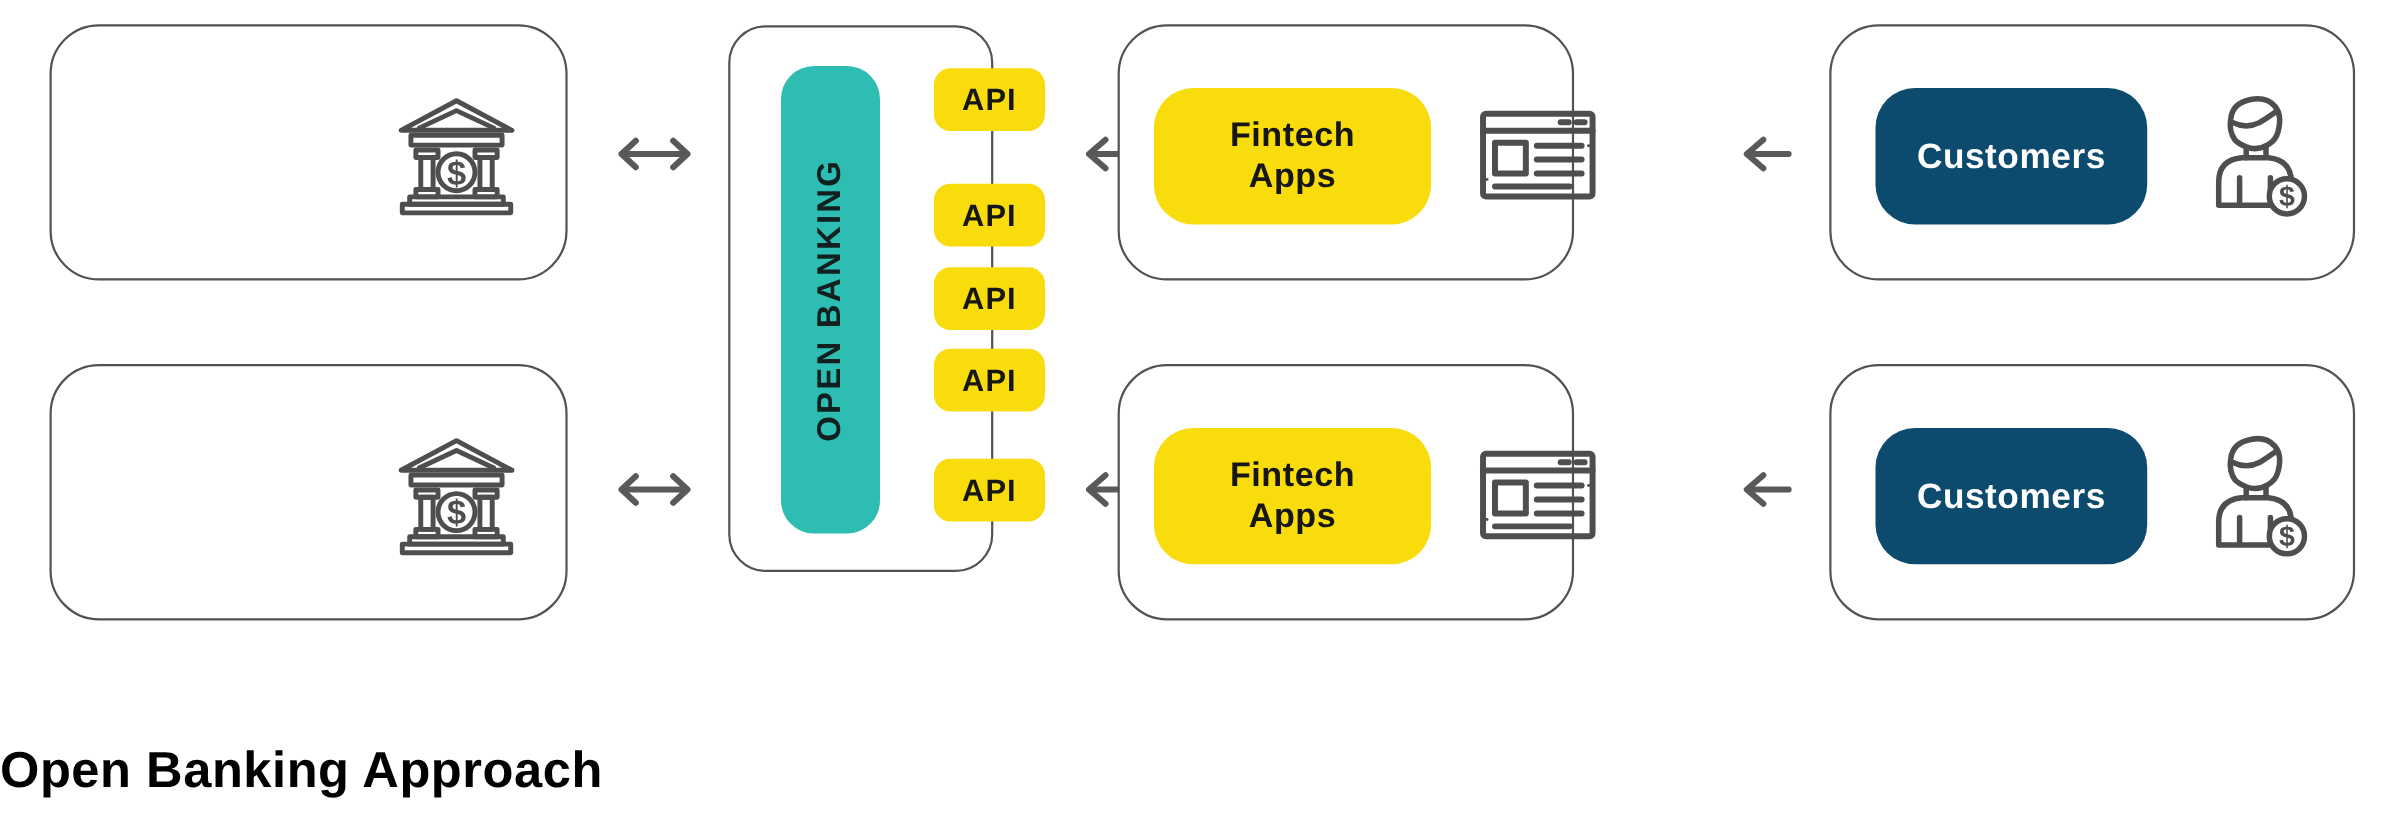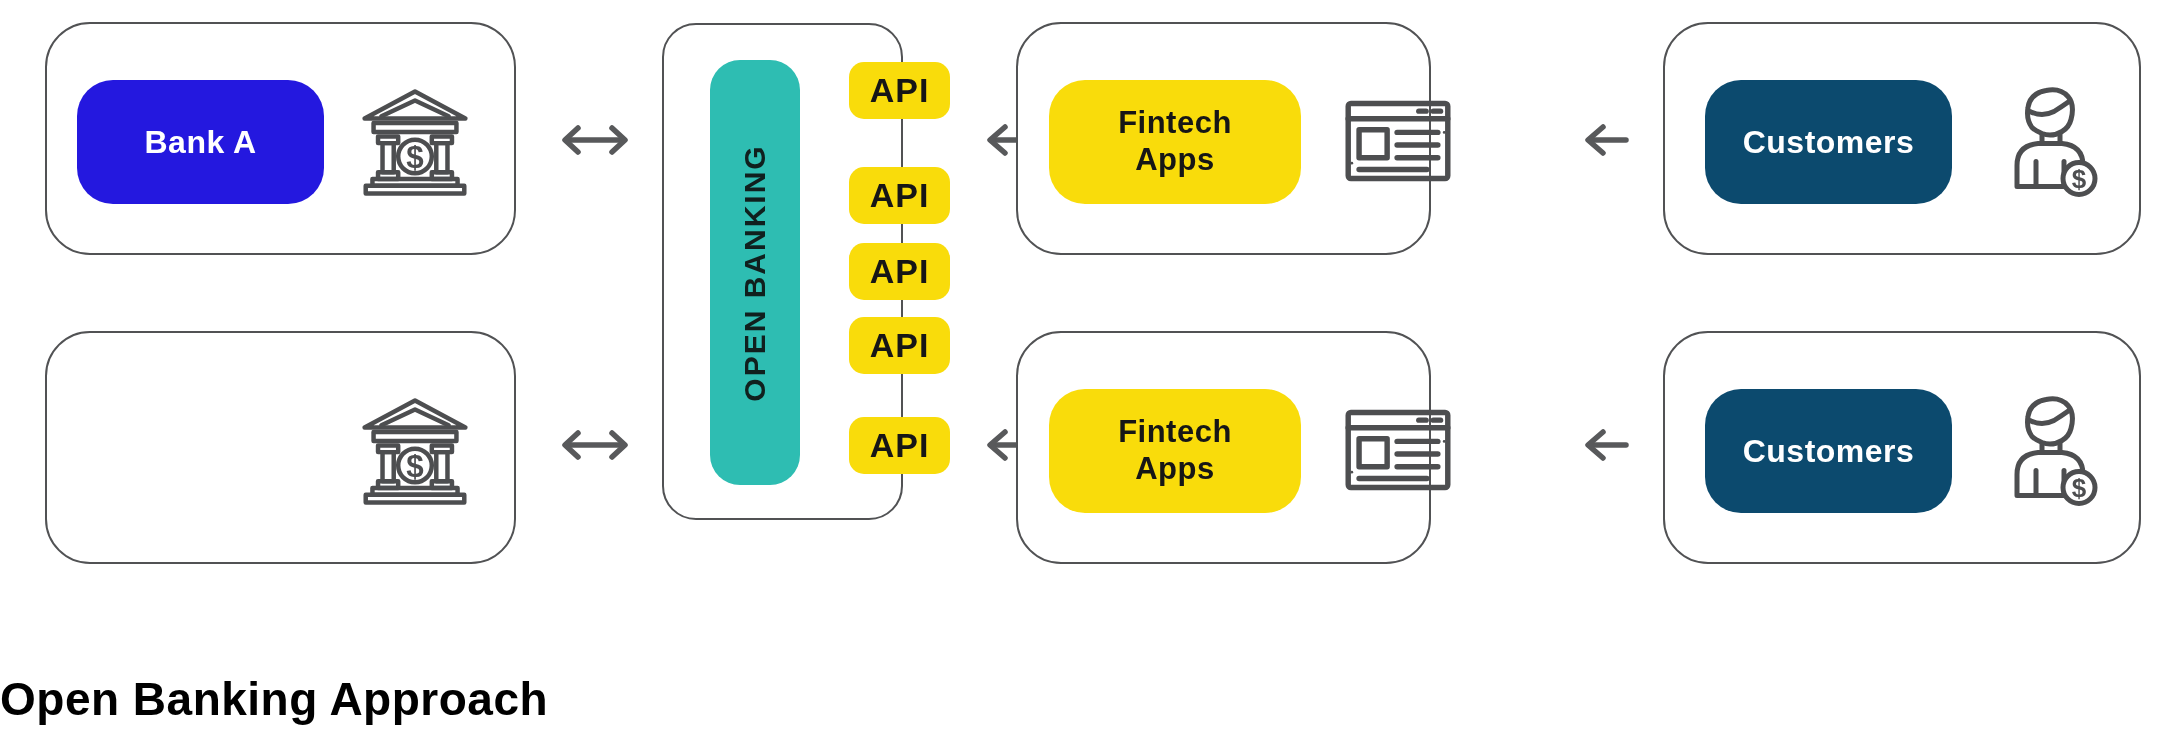--- a/index.html
+++ b/index.html
@@ -40,21 +40,21 @@
     position:absolute; left:46px; top:35px; width:90px; height:425px;
     border-radius:30px; background:#2ebdb2;
   }
   .hub-label {
     position:absolute; left:50%; top:50%;
     transform:translate(-50%,-50%) rotate(-90deg); transform-origin:center;
     white-space:nowrap; font-size:30px; font-weight:700; letter-spacing:2px; color:#10201e;
   }
   .api-pill {
     left:849px; width:101px; height:57px; border-radius:15px; background:#f9dc0b;
-    font-size:34px; font-weight:700; letter-spacing:1px; color:#161616;
+    font-size:28px; font-weight:700; letter-spacing:1px; color:#161616;
     display:flex; align-items:center; justify-content:center; position:absolute;
   }
   .api-1 { top:62px; }  .api-2 { top:167px; } .api-3 { top:243px; }
   .api-4 { top:317px; } .api-5 { top:417px; }
 
   .arrow { position:absolute; height:40px; }
   .double-arrow  { left:557px;  width:76px; }
   .left-arrow-1  { left:983px;  width:50px; }
   .left-arrow-2  { left:1581px; width:50px; }
   .ar1 { top:120px; }
@@ -64,23 +64,20 @@
     position:absolute; left:0; width:100%; top:672px; text-align:left;
     font-size:46px; font-weight:700; color:#000000; letter-spacing:0.5px;
   }
 </style>
 </head>
 <body>
 
 <div class="canvas">
 
   <div class="card bank-card row1">
-    <div class="pill bank-pill">
-      <span class="pill-text light">Bank A</span>
-    </div>
     <svg class="icon bank-icon-svg" viewBox="0 0 100 100" fill="none" stroke="#4d4e50" stroke-width="4" stroke-linejoin="round" stroke-linecap="round">
       <path d="M50 5 L95 29 L5 29 Z"></path>
       <path d="M20 27 L50 13 L80 27"></path>
       <rect x="13" y="33" width="74" height="8"></rect>
       <rect x="17" y="45" width="18" height="6"></rect>
       <rect x="21" y="51" width="10" height="26"></rect>
       <rect x="17" y="77" width="18" height="6"></rect>
       <rect x="65" y="45" width="18" height="6"></rect>
       <rect x="69" y="51" width="10" height="26"></rect>
       <rect x="65" y="77" width="18" height="6"></rect>

